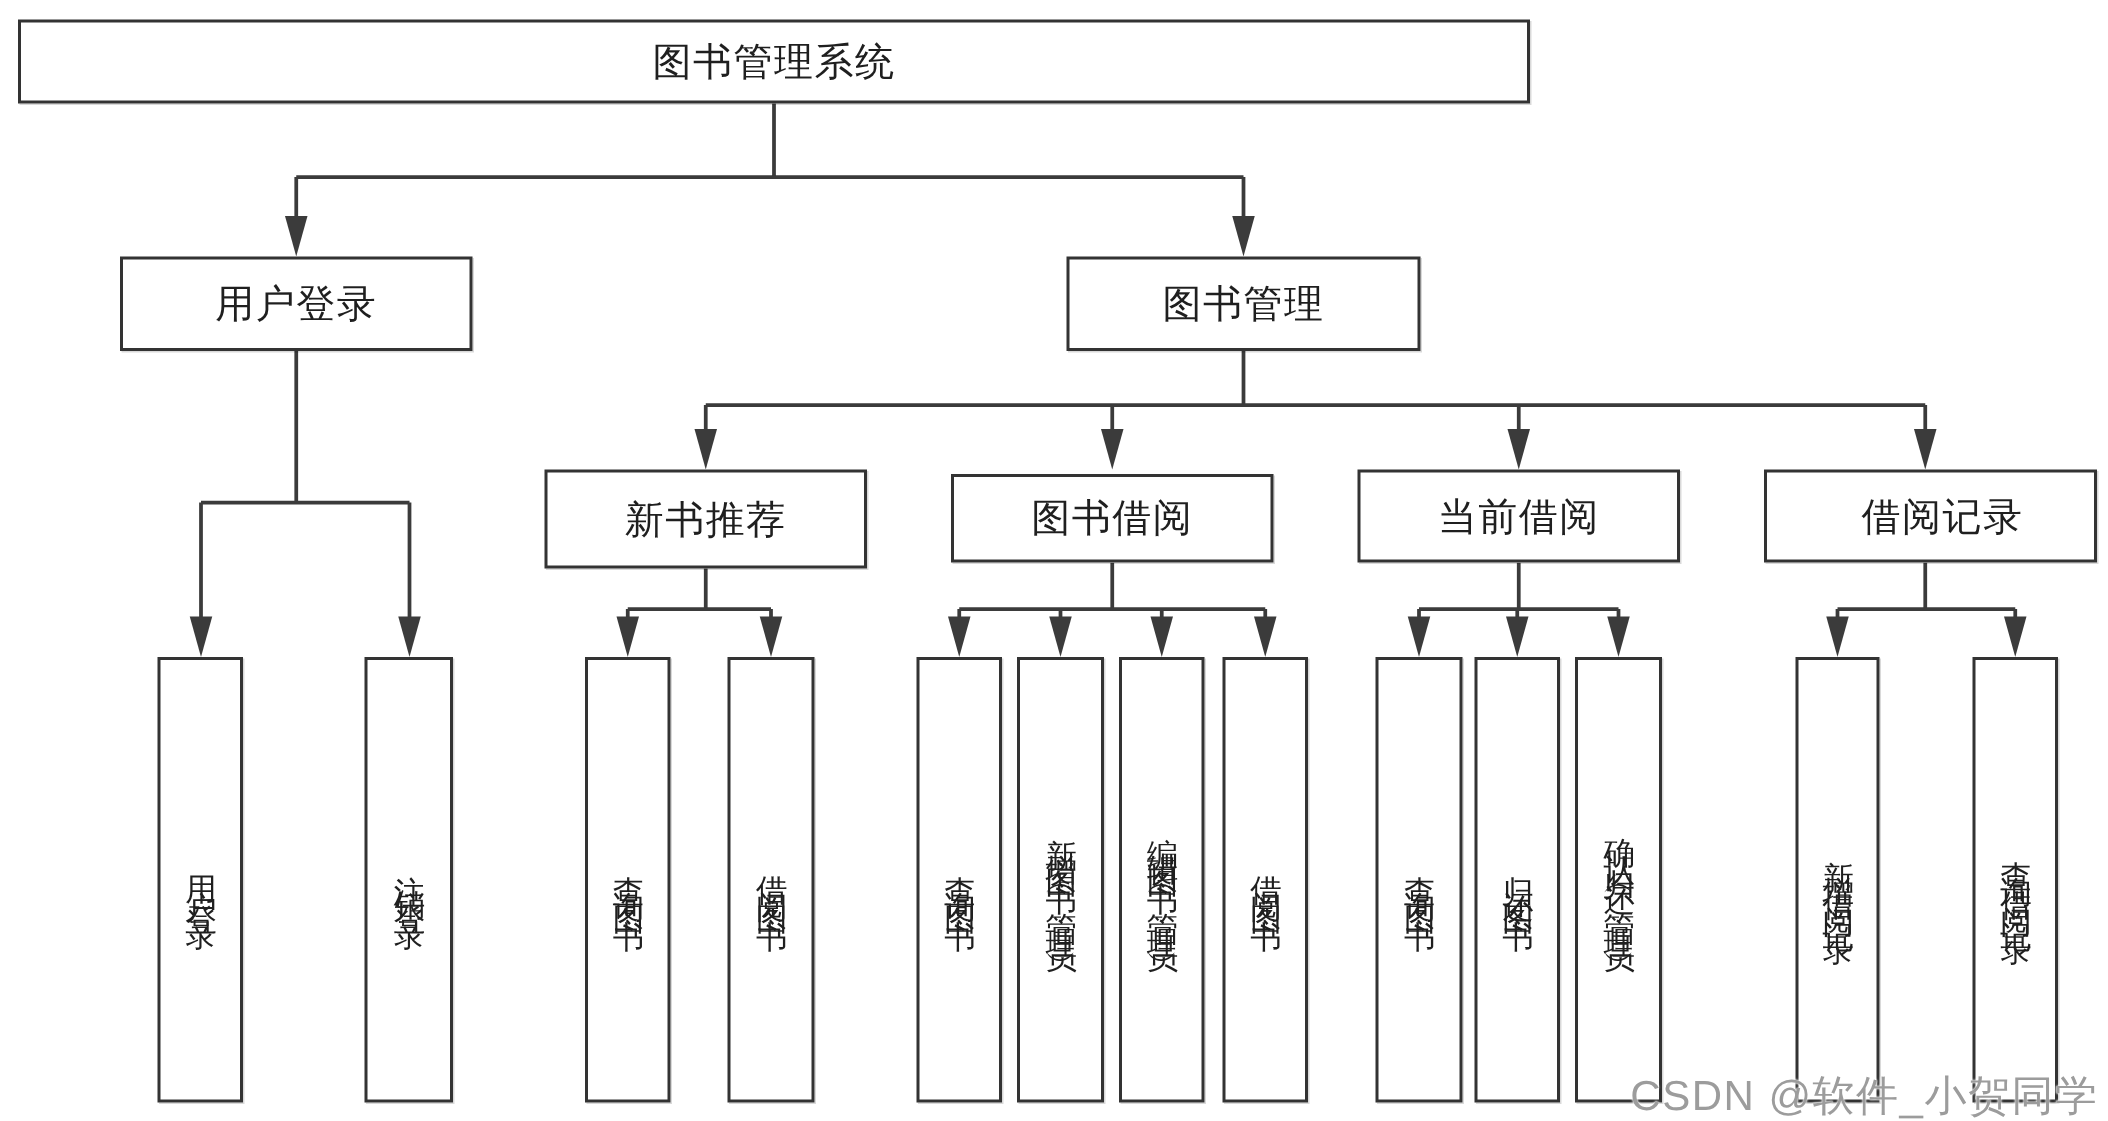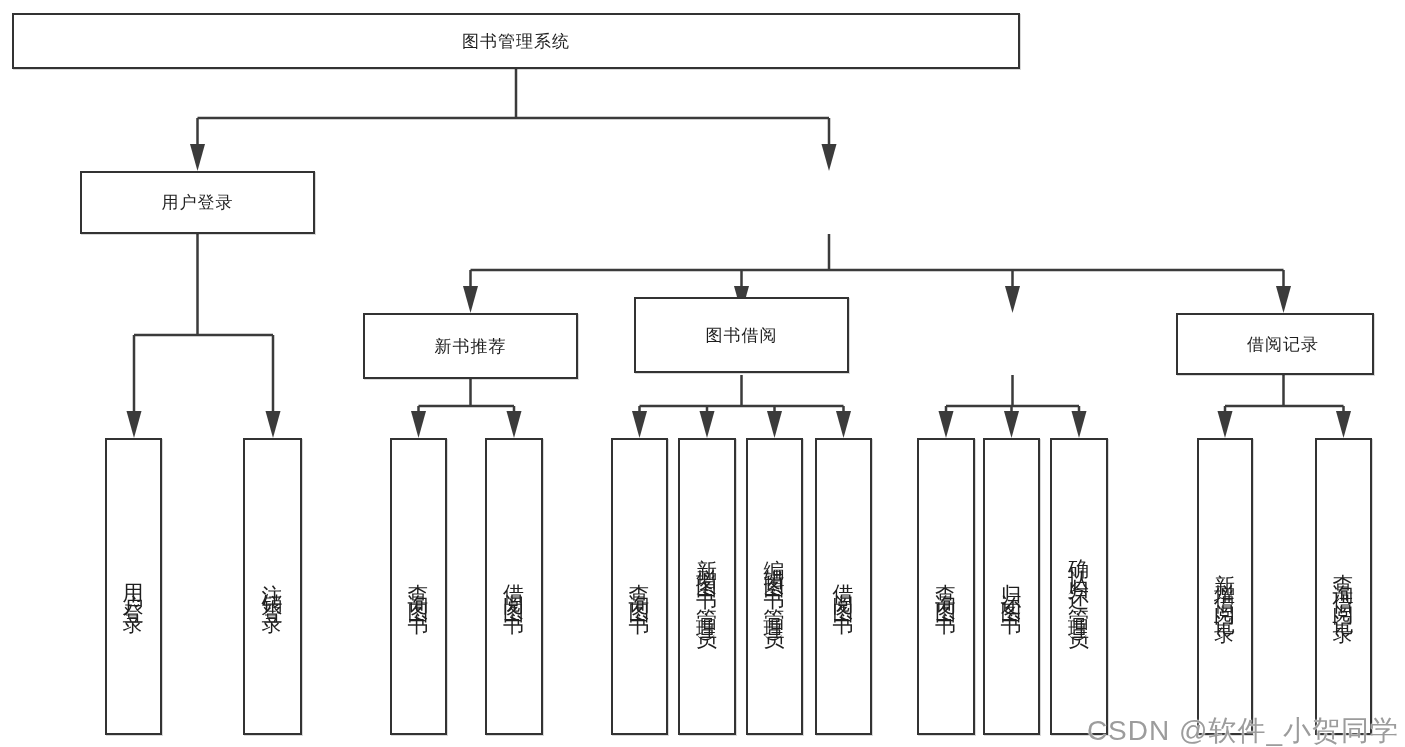--- a/index.html
+++ b/index.html
@@ -27,21 +27,21 @@
     background: #ffffff;
     border: 2.5px solid #333333;
     color: #1f1f1f;
     display: flex;
     align-items: center;
     justify-content: center;
     box-sizing: border-box;
     box-shadow: 1px 1px 0 rgba(0,0,0,0.15);
   }
   .hnode {
-    font-size: 17px;
+    font-size: 26px;
     letter-spacing: 1px;
   }
   .vnode {
     writing-mode: vertical-rl;
     text-orientation: mixed;
     font-size: 21px;
     letter-spacing: 10px;
     line-height: 1;
   }
   .watermark {
@@ -96,24 +96,26 @@
       <polygon points="1011.5,438 1004,411 1019,411"></polygon>
       <polygon points="1079,438 1071.5,411 1086.5,411"></polygon>
       <polygon points="1225,438 1217.5,411 1232.5,411"></polygon>
       <polygon points="1343.5,438 1336,411 1351,411"></polygon>
     </g>
   </svg>
 
   <div class="node hnode" style="left:12px; top:13px; width:1008px; height:56px;">图书管理系统</div>
 
   <div class="node hnode" style="left:80px; top:171px; width:235px; height:63px;">用户登录</div>
+  <div class="node hnode" style="left:711px; top:171px; width:236px; height:63px;">图书管理</div>
 
   <div class="node hnode" style="left:363px; top:313px; width:215px; height:66px;">新书推荐</div>
-  <div class="node hnode" style="left:634px; top:297px; width:215px; height:76px;">图书借阅</div>
-  <div class="node hnode" style="left:1176px; top:313px; width:198px; height:62px;padding-left:16px;">借阅记录</div>
+  <div class="node hnode" style="left:634px; top:316px; width:215px; height:59px;">图书借阅</div>
+  <div class="node hnode" style="left:905px; top:313px; width:215px; height:62px;">当前借阅</div>
+  <div class="node hnode" style="left:1176px; top:313px; width:222px; height:62px;padding-left:16px;">借阅记录</div>
 
   <div class="node vnode" style="left:105px; top:438px; width:57px; height:297px;">用户登录</div>
   <div class="node vnode" style="left:243px; top:438px; width:59px; height:297px;">注销登录</div>
 
   <div class="node vnode" style="left:390px; top:438px; width:57px; height:297px;">查询图书</div>
   <div class="node vnode" style="left:485px; top:438px; width:58px; height:297px;">借阅图书</div>
 
   <div class="node vnode" style="left:611px; top:438px; width:57px; height:297px;">查询图书</div>
   <div class="node vnode" style="left:678px; top:438px; width:58px; height:297px;">新增图书（管理员）</div>
   <div class="node vnode" style="left:746px; top:438px; width:57px; height:297px;">编辑图书（管理员）</div>

